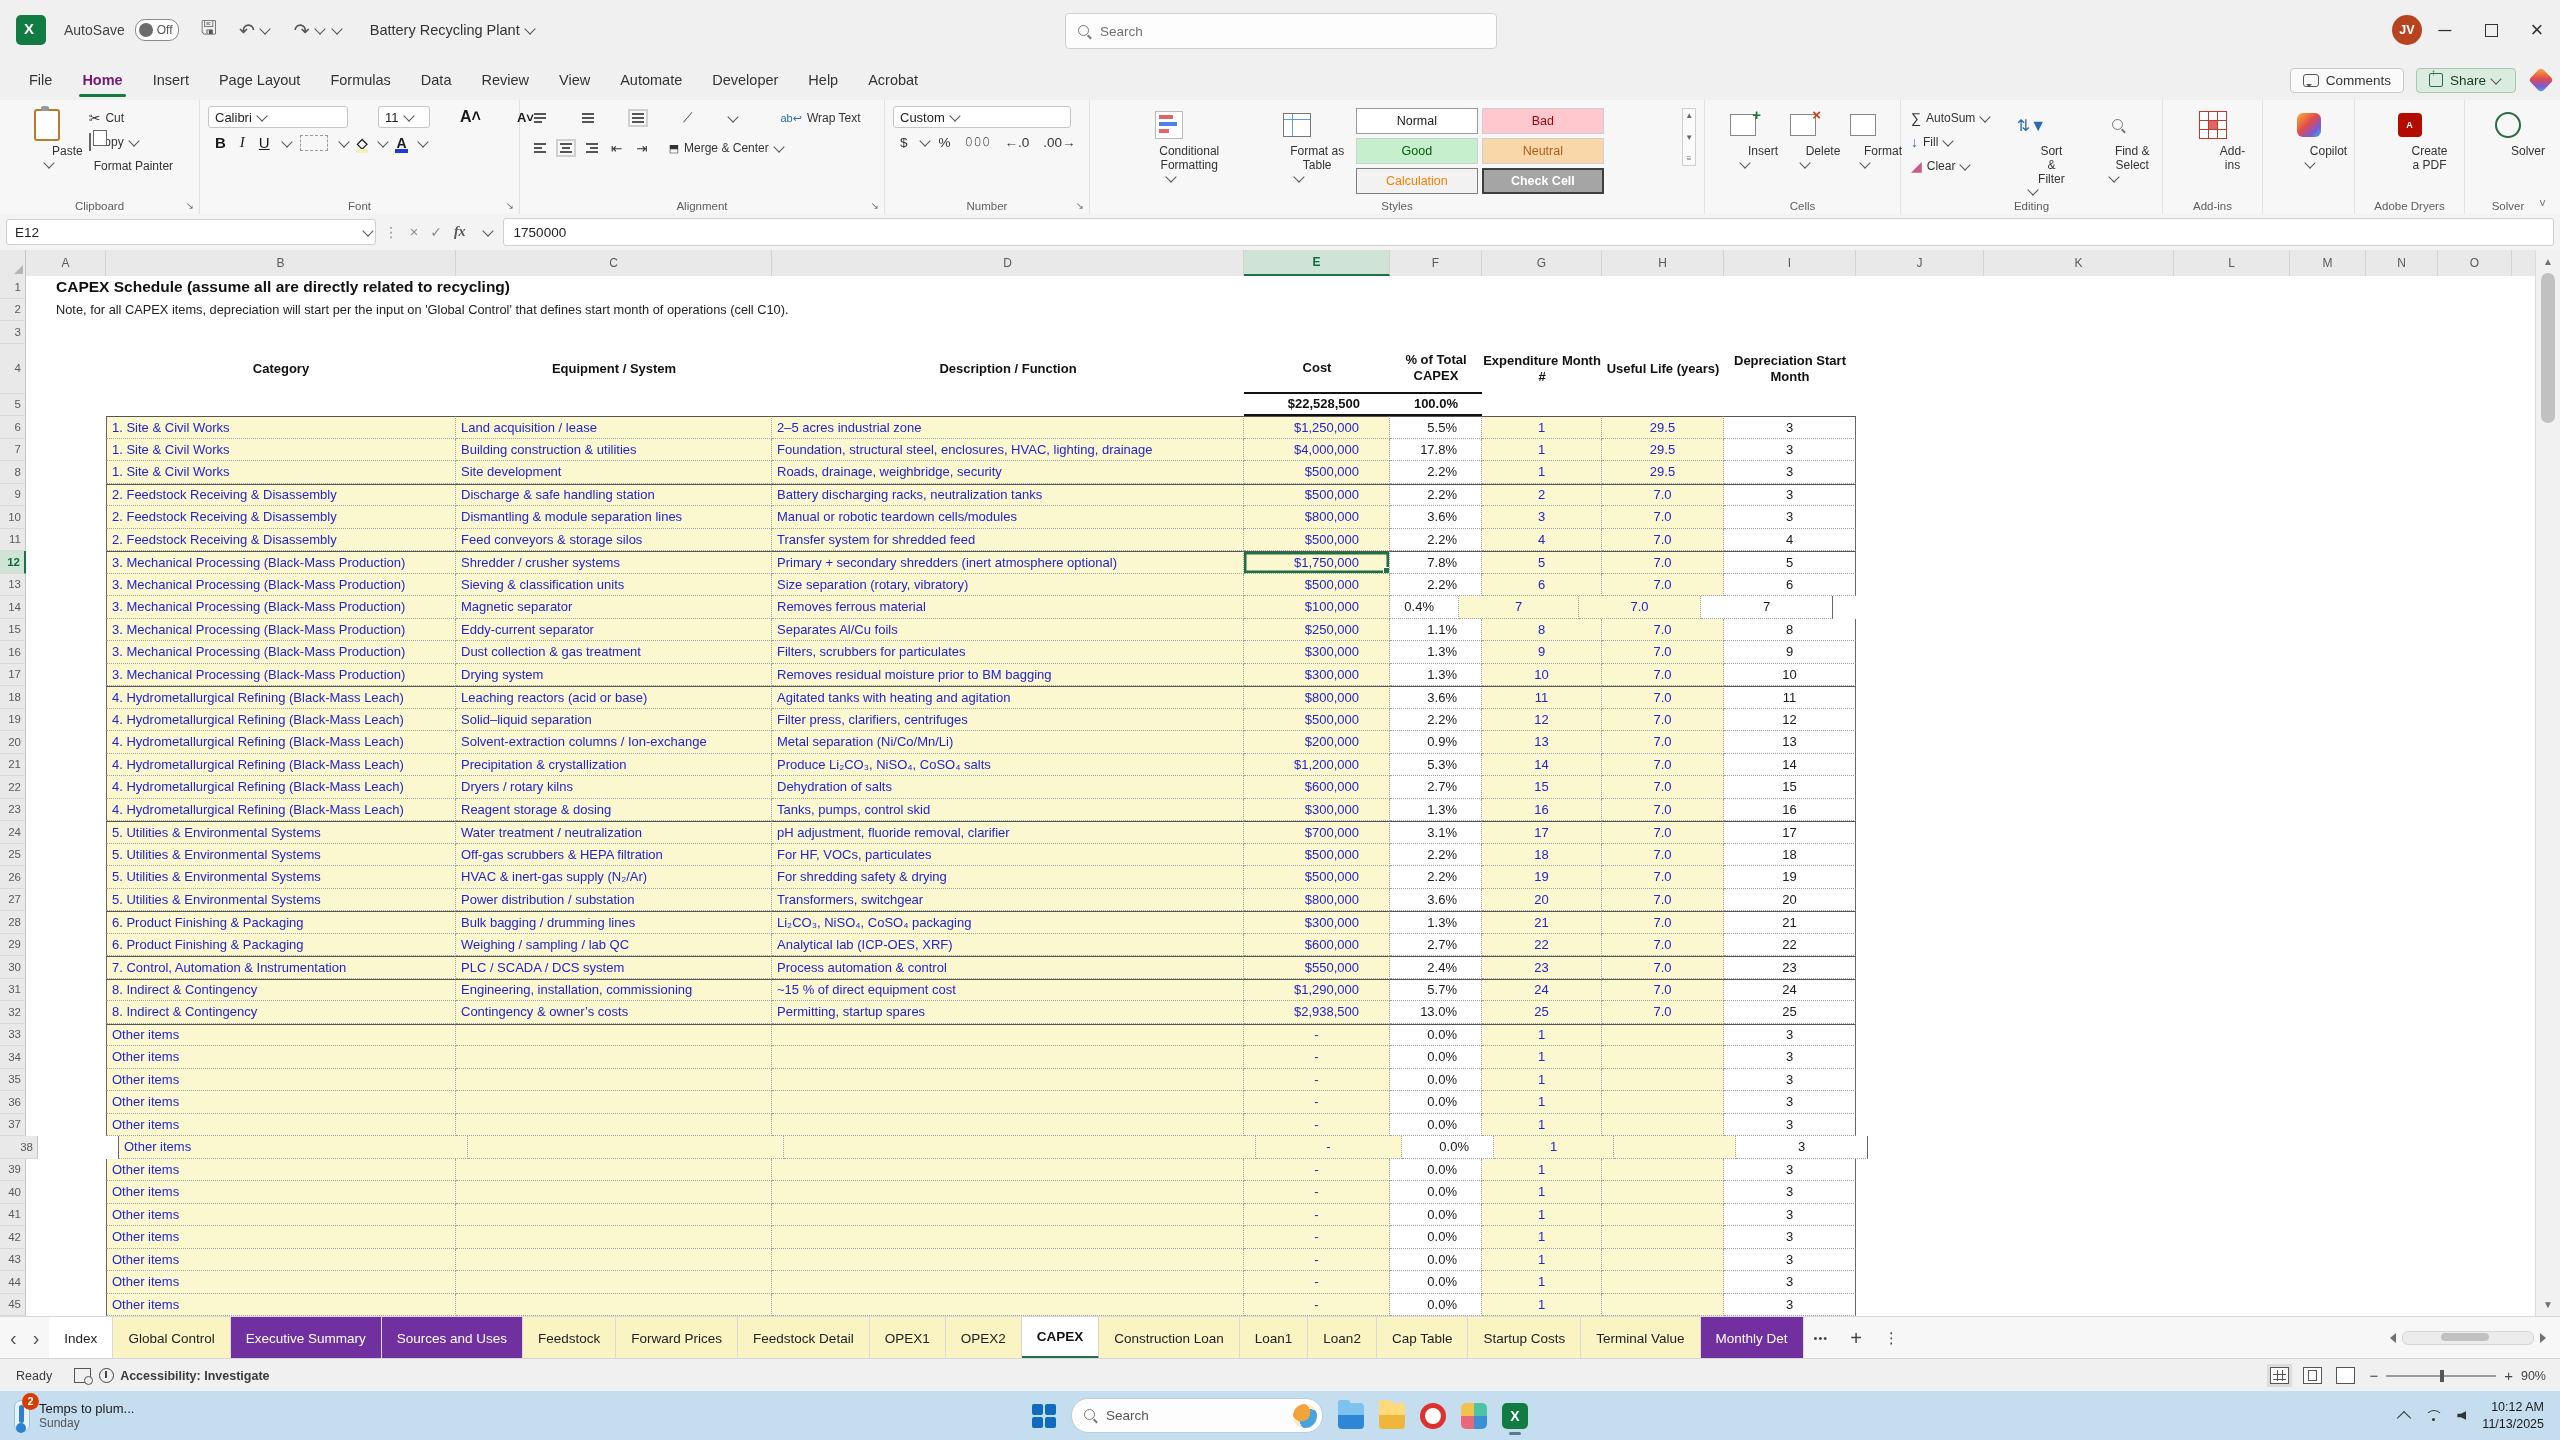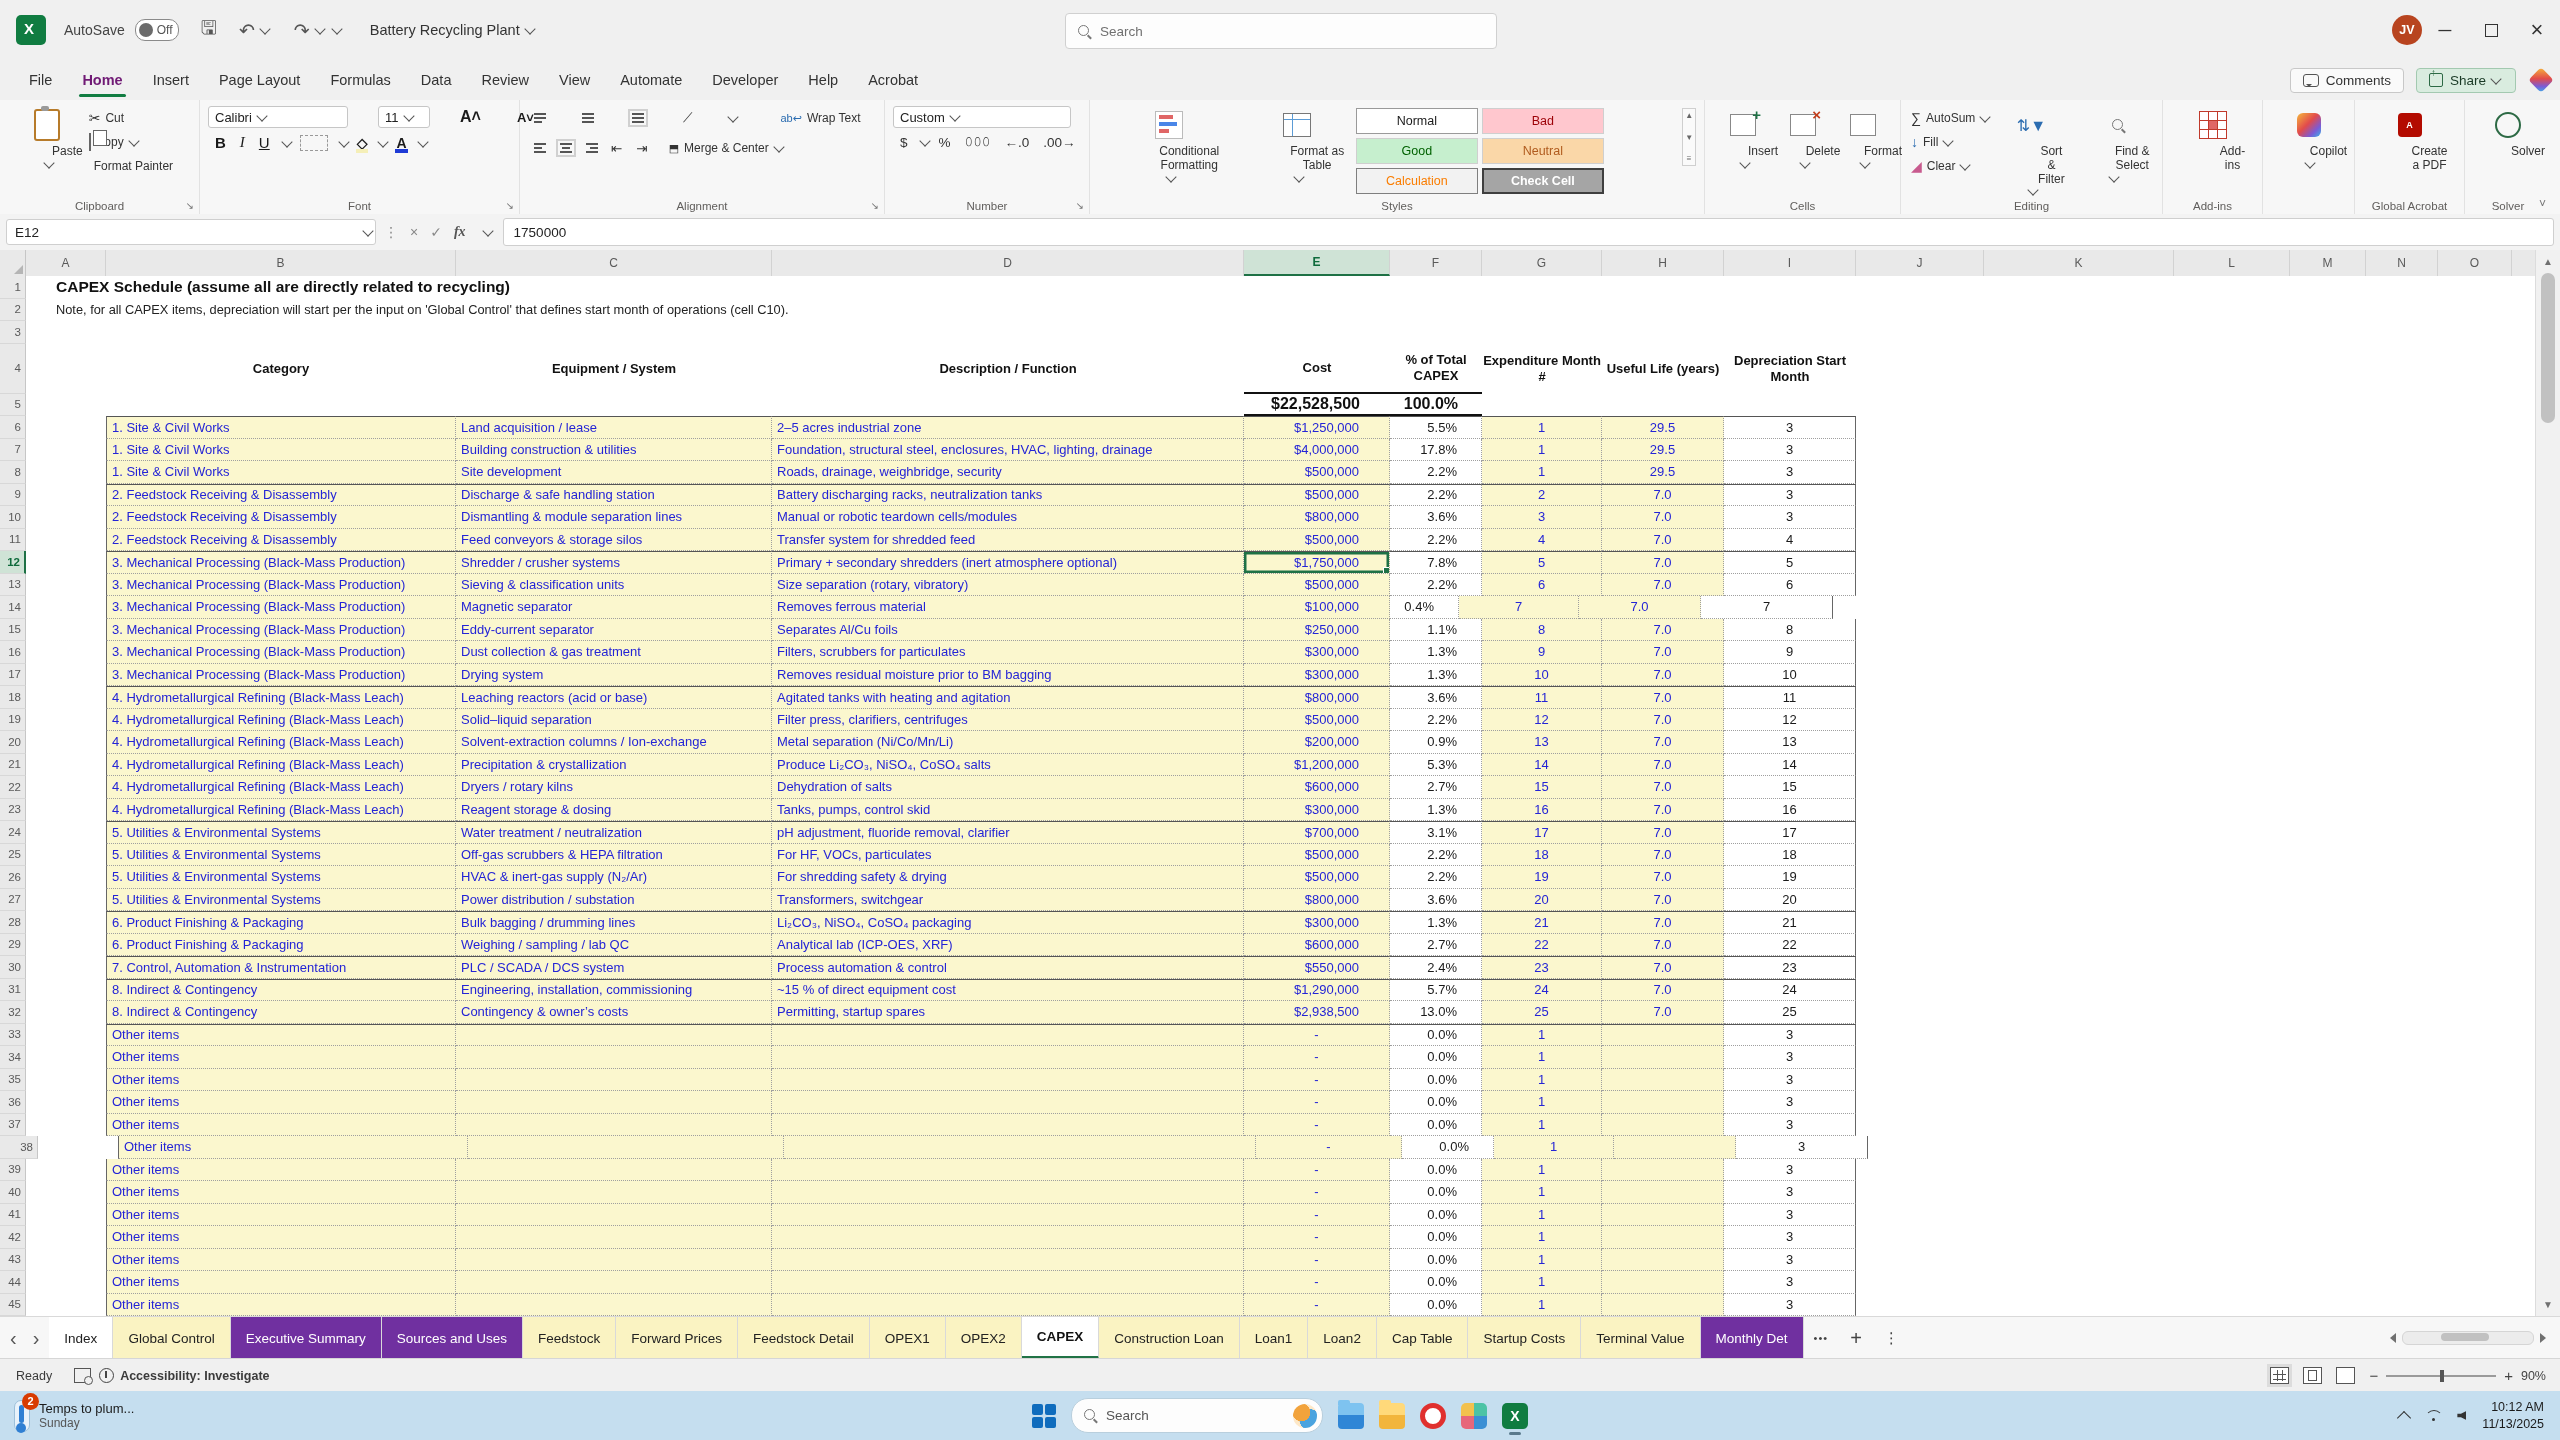--- a/index.html
+++ b/index.html
@@ -117,21 +117,21 @@
   .tc.last{border-right:1px solid #666;}
   .gs{border-top:1px solid #555;}
   .y{background:#fbf7ce;color:#2424d6;}
   .wcell{background:#fff;color:#1a1a1a;}
   .lft{padding-left:5px;justify-content:flex-start;}
   .rgt-cost{justify-content:flex-end;padding-right:30px;}
   .rgt-pct{justify-content:flex-end;padding-right:24px;}
   .ctr{justify-content:center;}
   .hcell{font-weight:bold;justify-content:center;text-align:center;white-space:normal;line-height:1.18;font-size:13px;color:#111;}
   .uline{border-bottom:2px solid #111;}
-  .tot{font-weight:bold;border-bottom:2px solid #111;font-size:16px;color:#111;}
+  .tot{font-weight:bold;border-bottom:2px solid #111;font-size:13px;color:#111;}
   .sheet-title{position:absolute;left:30px;top:2px;font-size:15.5px;font-weight:bold;color:#111;white-space:nowrap;}
   .sheet-note{position:absolute;left:30px;top:3px;font-size:12.8px;color:#222;white-space:nowrap;}
   .selcell{box-shadow:inset 0 0 0 2.5px #1e7145;position:relative;}
   .selcell::after{content:"";position:absolute;right:-2px;bottom:-2px;width:6px;height:6px;background:#1e7145;border:1px solid #fff;}
   .vscroll{position:absolute;top:250px;right:0;width:24px;height:1066px;background:#f1f1f1;border-left:1px solid #dcdcdc;display:flex;flex-direction:column;align-items:center;}
   .varrow{font-size:10px;color:#707070;padding:6px 0;}
   .vthumb{width:14px;height:150px;background:#c1c1c1;border-radius:7px;}
 
   
   .tabbar{top:1316px;height:42px;background:#f7f7f7;border-top:1px solid #d9d9d9;display:flex;align-items:stretch;}
@@ -517,21 +517,21 @@
         </div>
     </div>
 
     <div class="rgroup" style="width:110px;">
       <div class="bigbtn">
           <div class="bicon">
             <div class="pdf-ic">A</div>
           </div>
           <div class="blbl">Create a PDF</div>
         </div>
-      <div class="glabel">Global Acrobat</div>
+      <div class="glabel">Adobe Dryers</div>
     </div>
 
     <div class="rgroup" style="width:86px;border-right:none;">
       <div class="bigbtn">
           <div class="bicon">
             <div class="solver-ic"></div>
           </div>
           <div class="blbl">Solver</div>
         </div>
       <div class="glabel">Solver</div>

